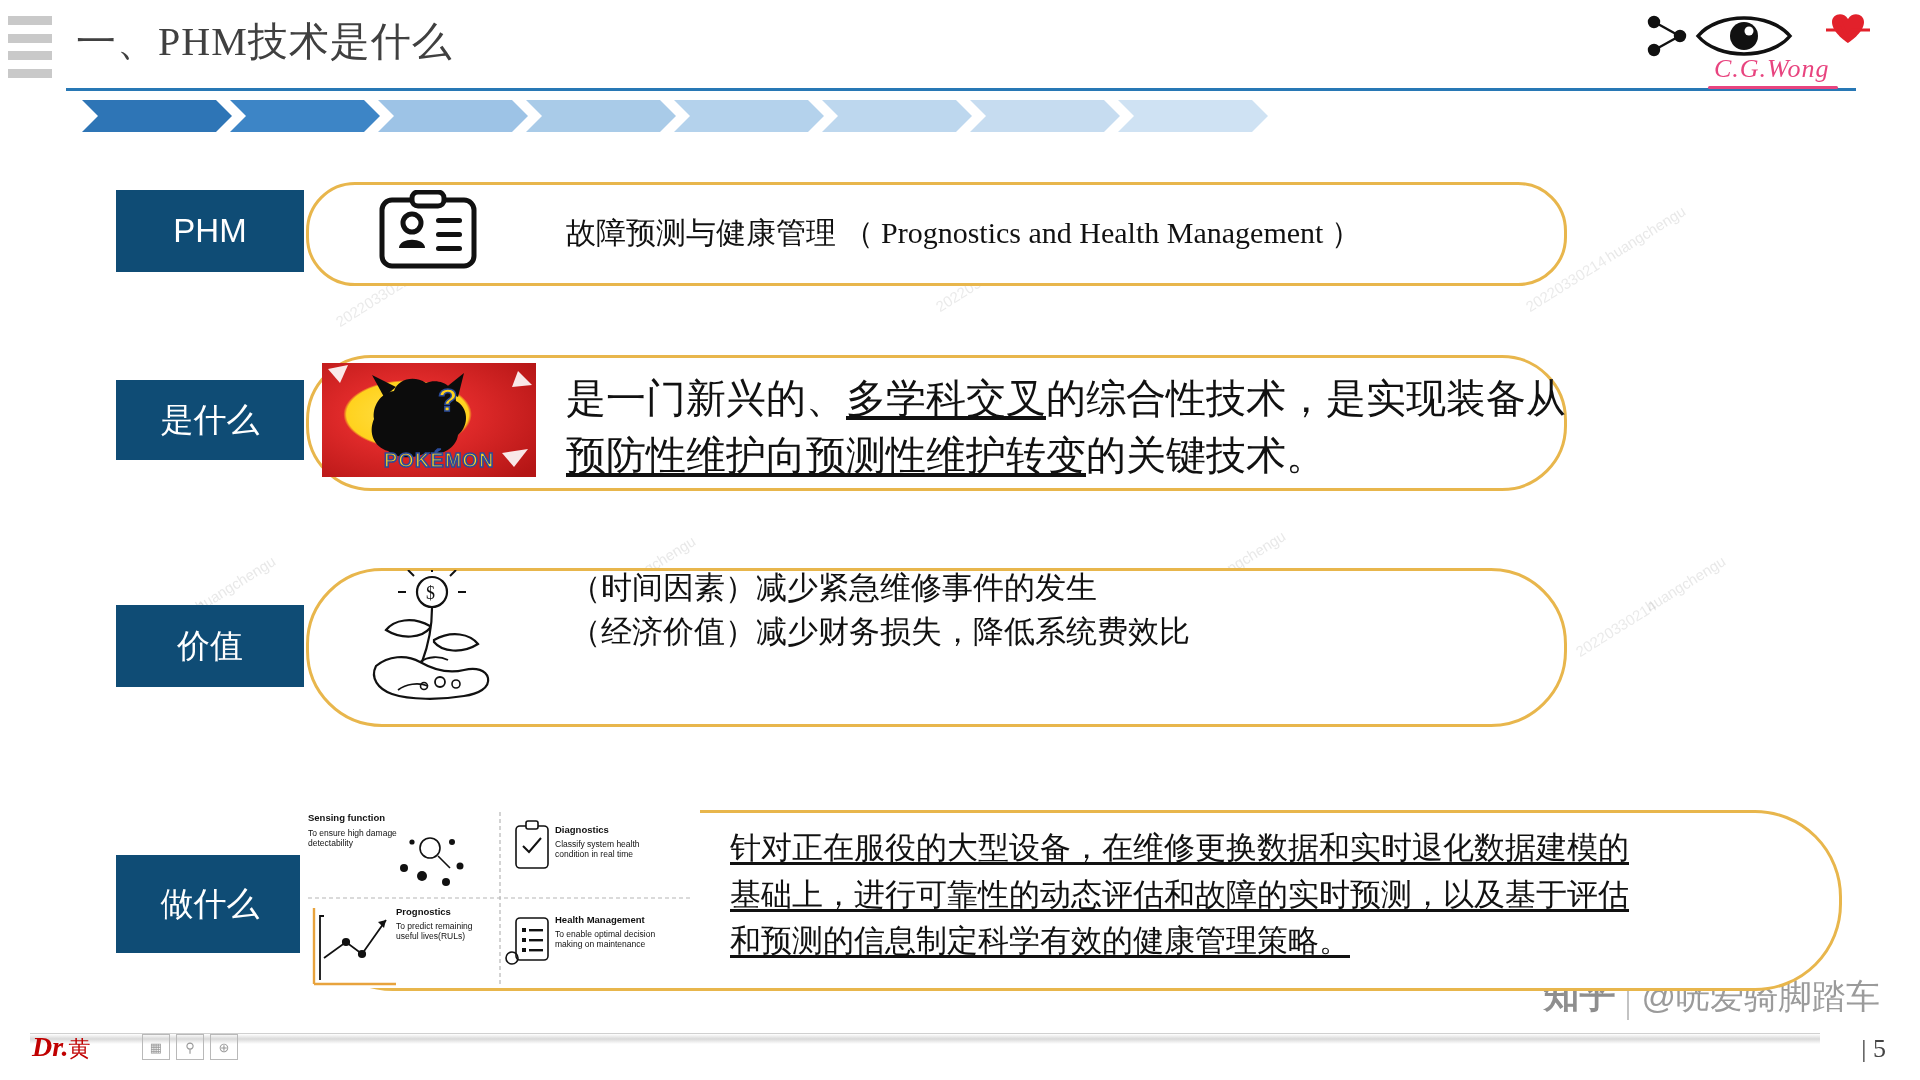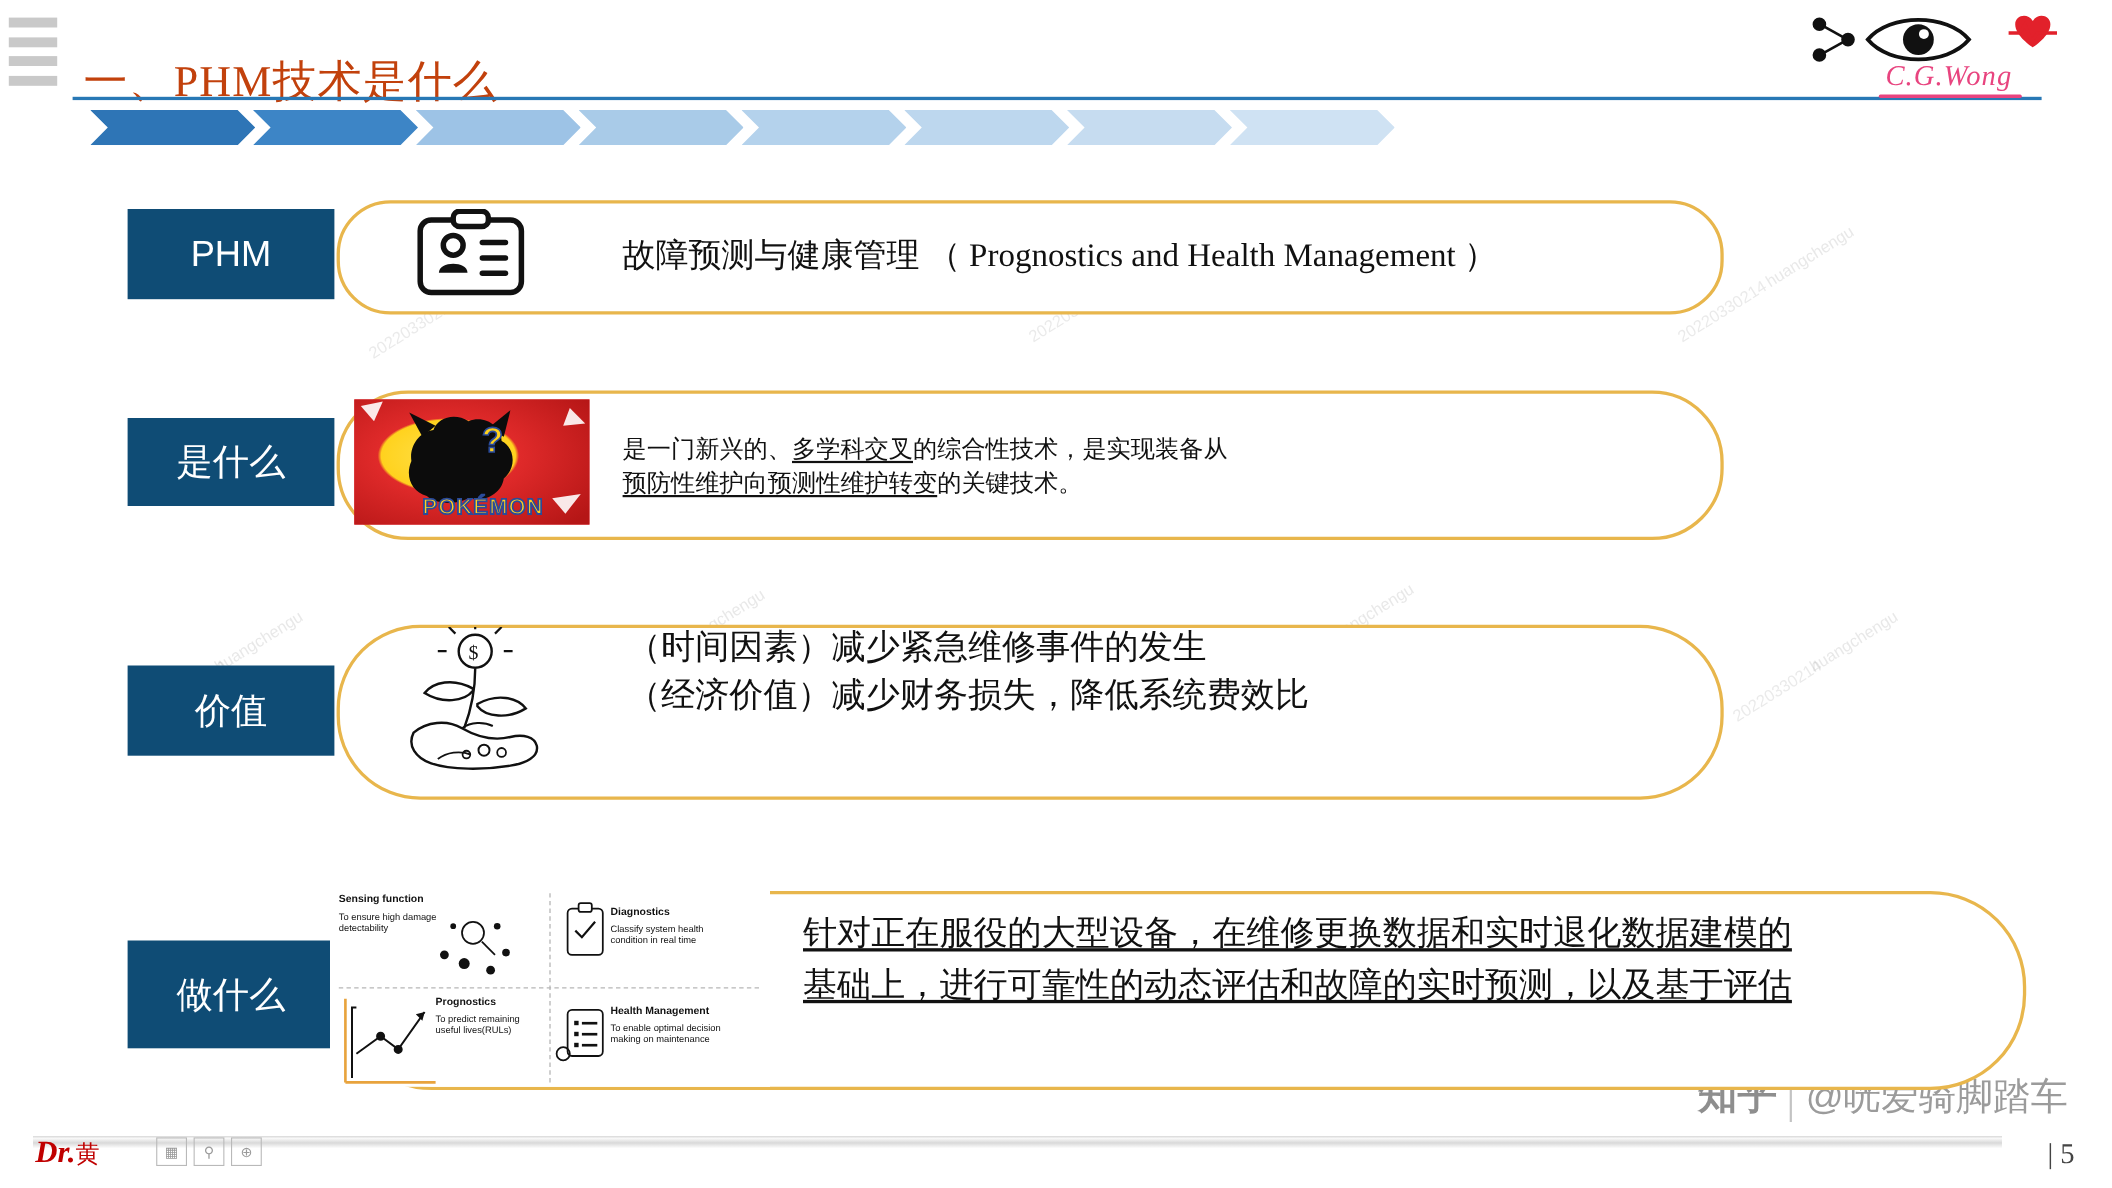--- a/index.html
+++ b/index.html
@@ -37,25 +37,24 @@
     display: block;
     height: 9px;
     background: #c9c9c9;
     width: 100%;
   }
   .slide-title {
     position: absolute;
     left: 76px;
     top: 14px;
     font-size: 40px;
-    color: #c2410c;
+    color: #404040;
     font-family: "Liberation Serif", serif;
     letter-spacing: 1px;
     white-space: nowrap;
-    margin-top: 32px;
   }
   .title-underline {
     position: absolute;
     left: 66px;
     top: 88px;
     width: 1790px;
     height: 3px;
     background: #2878b5;
   }
 
@@ -343,21 +342,21 @@
       </g>
       <g fill="#0c0c0c">
         <path d="M66 88 C52 84, 46 70, 52 56 C50 44, 58 30, 72 28 C76 16, 92 12, 104 20 C118 14, 134 24, 134 38 C146 44, 148 62, 136 72 C134 86, 118 94, 104 90 C92 96, 76 96, 66 88 Z"></path>
         <polygon points="62,34 50,12 74,24"></polygon>
         <polygon points="122,26 142,10 136,34"></polygon>
       </g>
       <text x="116" y="48" font-family="'Liberation Sans',sans-serif" font-size="32" font-weight="bold" fill="#ffd21e" stroke="#2a4b9b" stroke-width="1.5">?</text>
       <text x="62" y="104" font-family="'Liberation Sans',sans-serif" font-size="20" font-weight="bold" fill="#ffd21e" stroke="#2a4b9b" stroke-width="1.6" letter-spacing="1">POKÉMON</text>
     </svg>
   </div>
-  <div class="row-text" style="left:566px; top:392px; font-size:22px; font-family:'Liberation Sans', sans-serif;">
+  <div class="row-text" style="left:566px; top:370px; font-size:40px; font-family:'Liberation Sans', sans-serif;">
     <div>
       <span>是一门新兴的、</span><span class="u">多学科交叉</span><span>的综合性技术，是实现装备从</span>
     </div>
     <div>
       <span class="u">预防性维护向预测性维护转变</span><span>的关键技术。</span>
     </div>
   </div>
 
   <div class="row-card" style="left:306px; top:568px; width:1255px; height:153px; border-radius:76px;"></div>
   <div class="row-tag" style="top:605px; width:188px; height:82px;">
@@ -456,20 +455,21 @@
     </div>
     <div class="tiny" style="position:absolute; left:255px; top:106px; width:115px;">
       <b>Health Management</b>
       <div style="margin-top:3px;">To enable optimal decision making on maintenance</div>
     </div>
   </div>
 
   <div class="row-text" style="left:730px; top:825px; font-size:31px; font-family:'Liberation Sans', sans-serif; line-height:1.5;">
     <div class="u">针对正在服役的大型设备，在维修更换数据和实时退化数据建模的</div>
     <div class="u">基础上，进行可靠性的动态评估和故障的实时预测，以及基于评估</div>
+    <div class="u">和预测的信息制定科学有效的健康管理策略。</div>
   </div>
 
   <div class="zhihu">
     <span class="zh-logo">知乎</span>
     <span class="zh-div"></span>
     <span>@咣爱骑脚踏车</span>
   </div>
 
   <div class="footer-bar"></div>
   <div class="dr-logo">

